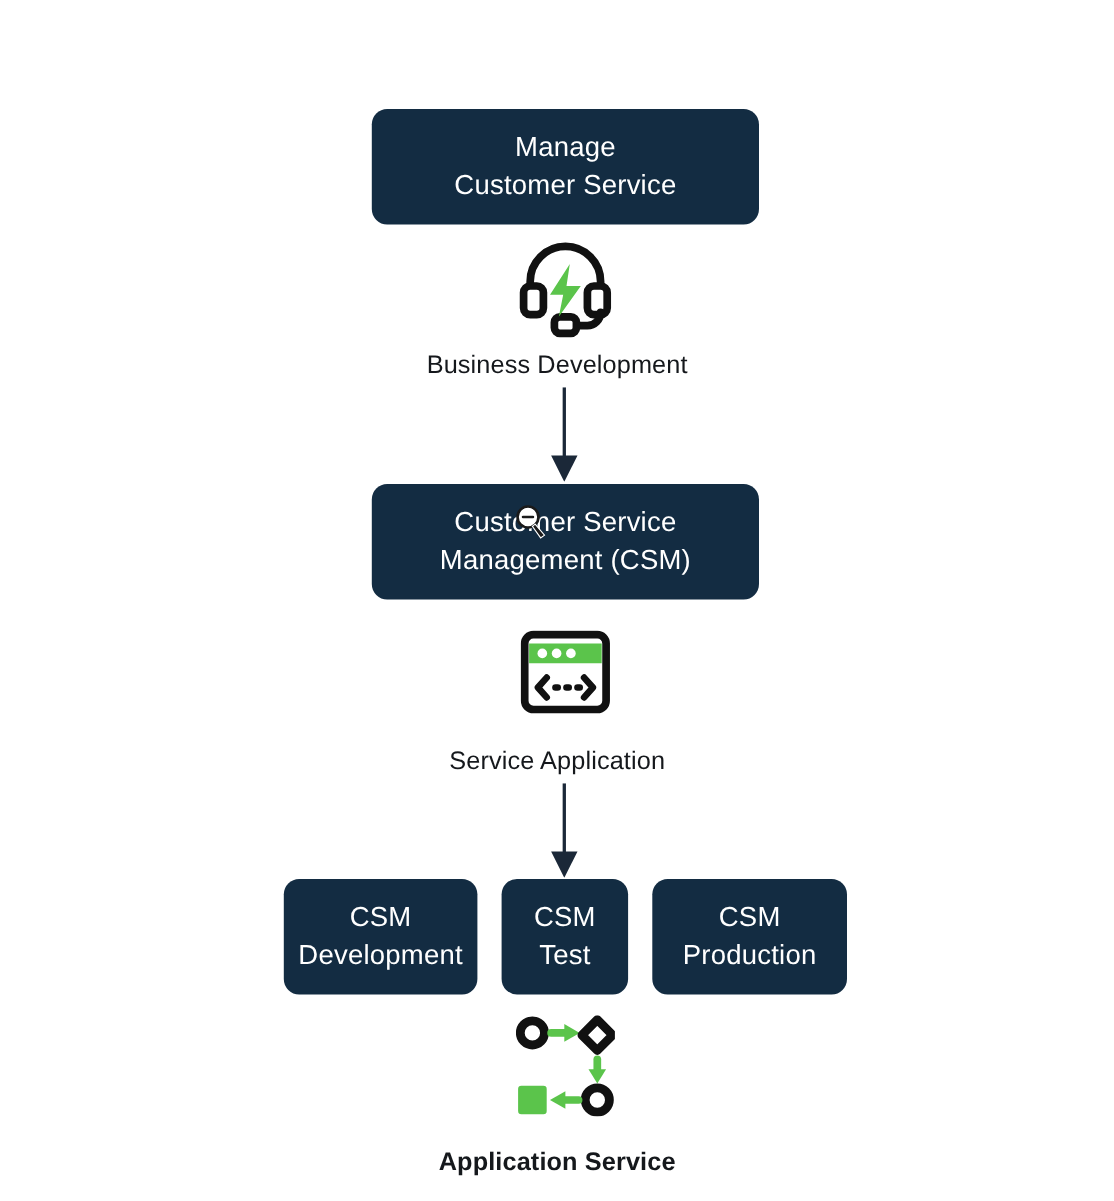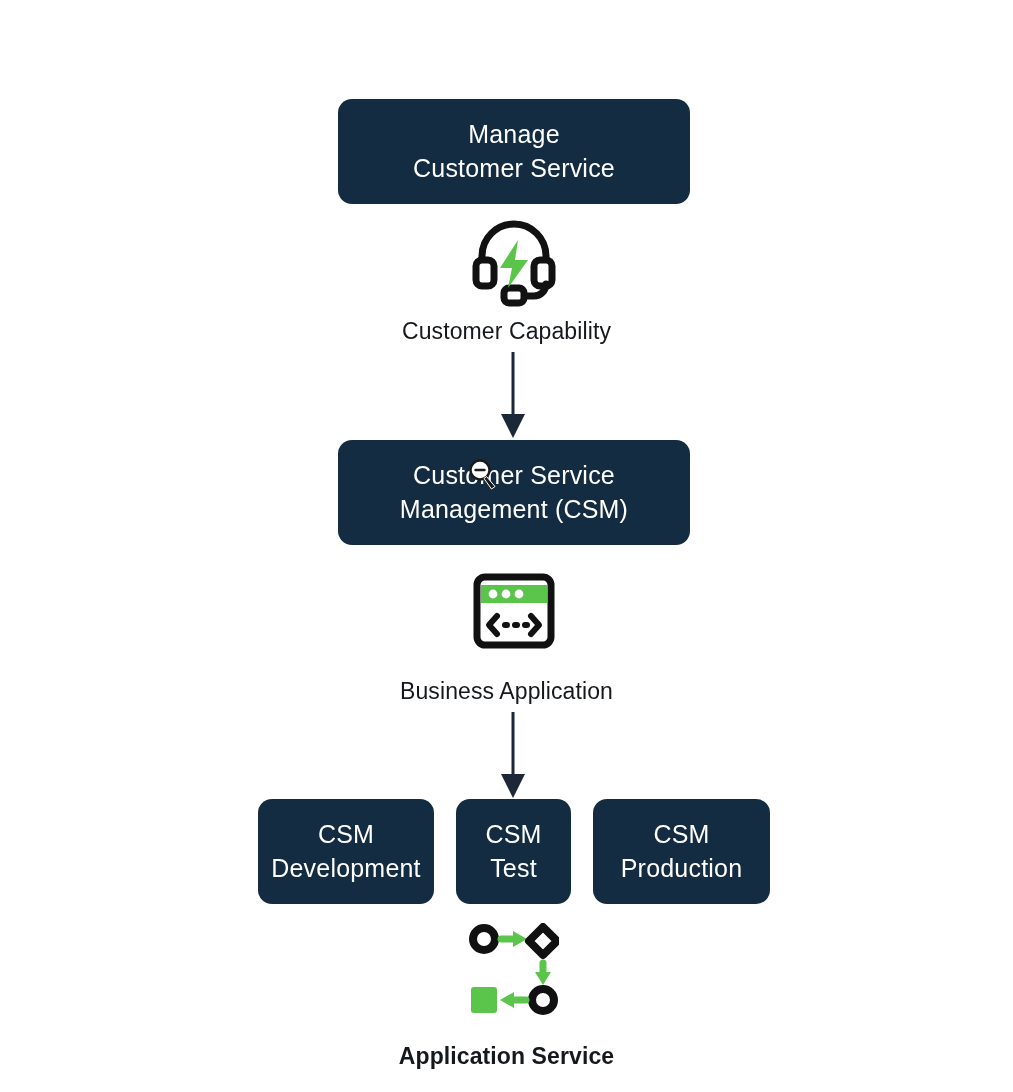--- a/index.html
+++ b/index.html
@@ -128,21 +128,21 @@
       <rect x="68" y="48" width="18" height="26" rx="6" fill="#ffffff" stroke="#111111" stroke-width="7"></rect>
 
       <path d="M80 72 A12 12 0 0 1 68 84 H58" fill="none" stroke="#111111" stroke-width="7" stroke-linecap="round"></path>
 
       <rect x="38" y="76" width="20" height="15" rx="5" fill="#ffffff" stroke="#111111" stroke-width="7"></rect>
 
       <path d="M52 28 L34 56 H46 L42 76 L62 48 H49 Z" fill="#5bc44b"></path>
     </svg>
   </div>
 
-  <div class="layer-caption" id="caption-capability">Customer Capability</div>
+  <div class="layer-caption" id="caption-capability">Business Development</div>
 
   <div class="connector" id="connector-cap-to-app">
     <svg width="1013" height="86" aria-hidden="true">
       <line x1="513" y1="0" x2="513" y2="66" stroke="#1b2838" stroke-width="3"></line>
       <polygon points="501,62 525,62 513,86" fill="#1b2838"></polygon>
     </svg>
   </div>
 
   <div class="node-box" id="box-application">
     <span class="node-label">Customer Service
@@ -161,21 +161,21 @@
       <circle cx="46" cy="21" r="4.4" fill="#ffffff"></circle>
        --&gt;
       <path d="M24 43 L16 52 L24 61" fill="none" stroke="#111111" stroke-width="6" stroke-linecap="round" stroke-linejoin="round"></path>
       <path d="M58 43 L66 52 L58 61" fill="none" stroke="#111111" stroke-width="6" stroke-linecap="round" stroke-linejoin="round"></path>
       <line x1="32" y1="52" x2="34" y2="52" stroke="#111111" stroke-width="6" stroke-linecap="round"></line>
       <line x1="42" y1="52" x2="44" y2="52" stroke="#111111" stroke-width="6" stroke-linecap="round"></line>
       <line x1="52" y1="52" x2="54" y2="52" stroke="#111111" stroke-width="6" stroke-linecap="round"></line>
     </svg>
   </div>
 
-  <div class="layer-caption" id="caption-application">Business Application</div>
+  <div class="layer-caption" id="caption-application">Service Application</div>
 
   <div class="connector" id="connector-app-to-svc">
     <svg width="1013" height="86" aria-hidden="true">
       <line x1="513" y1="0" x2="513" y2="66" stroke="#1b2838" stroke-width="3"></line>
       <polygon points="501,62 525,62 513,86" fill="#1b2838"></polygon>
     </svg>
   </div>
 
   <div class="node-box" id="box-service-dev">
     <span class="node-label">CSM

